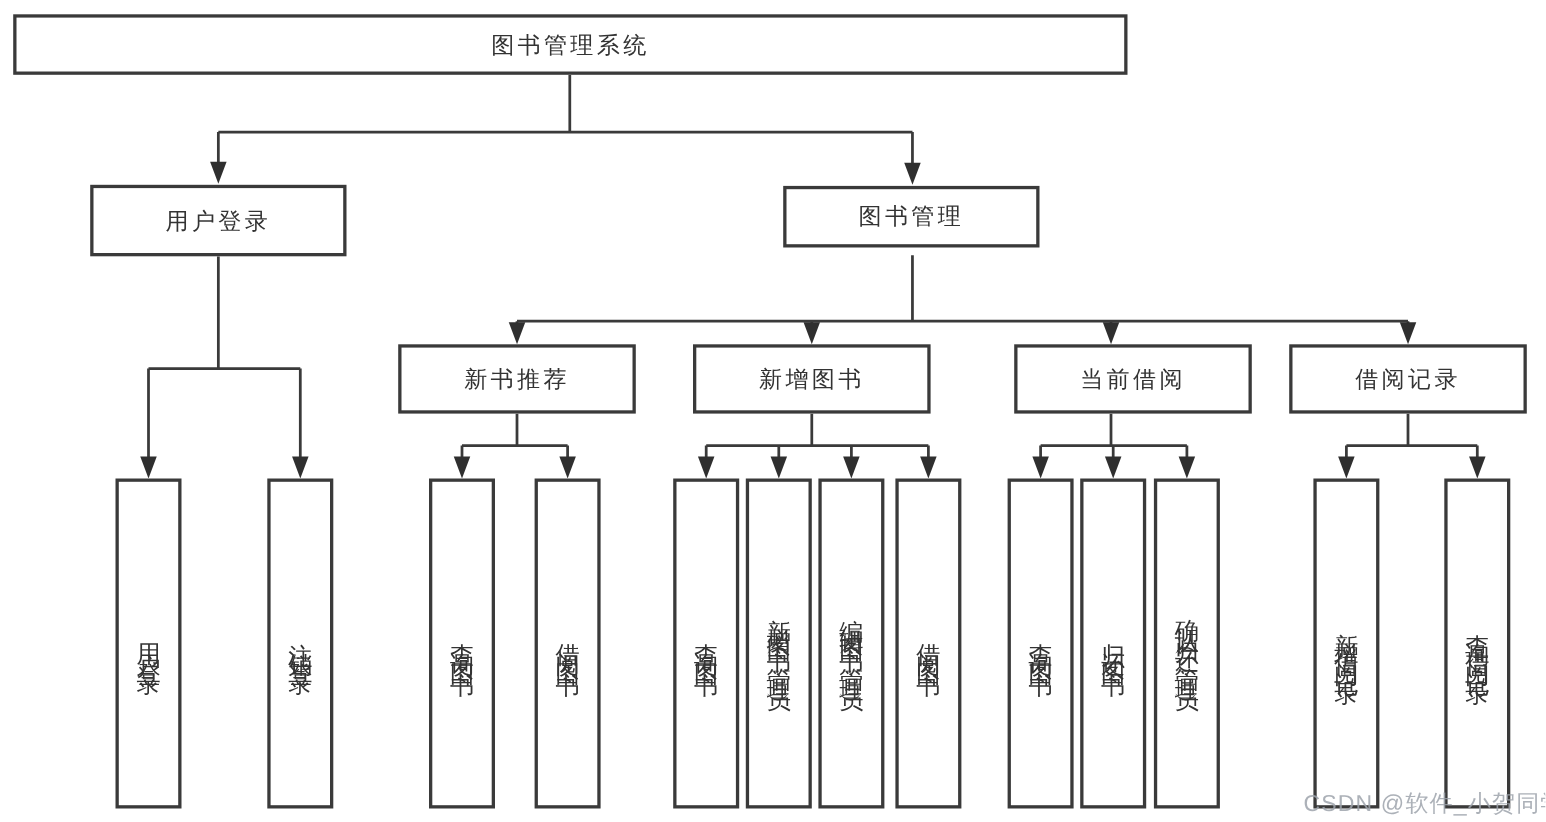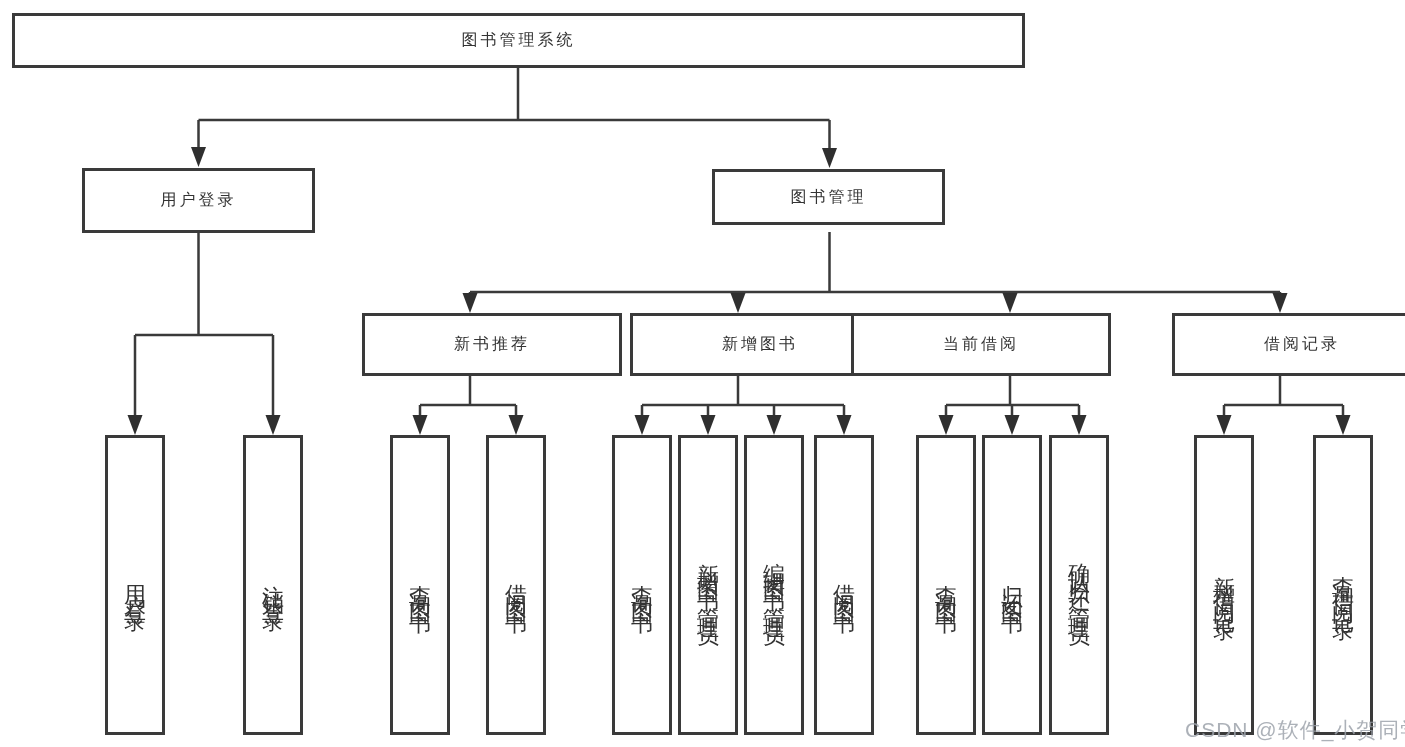--- a/index.html
+++ b/index.html
@@ -9,27 +9,27 @@
     font-family:"Liberation Sans", sans-serif;
     color:#333333;
   }
   .wires { position:absolute; left:0; top:0; width:1405px; height:747px; }
   .box {
     position:absolute; box-sizing:border-box;
     border:3px solid #3a3a3a; background:#ffffff;
     display:flex; align-items:center; justify-content:center;
     z-index:2;
   }
-  .hlabel { font-size:16px; letter-spacing:3px; white-space:nowrap; }
+  .hlabel { font-size:21px; letter-spacing:3px; white-space:nowrap; }
   .root  { left:12px;  top:13px;  width:1013px; height:55px; }
   .b-user{ left:82px;  top:168px; width:233px;  height:65px; }
   .b-mgmt{ left:712px; top:169px; width:233px;  height:56px; }
-  .mid   { top:313px;  width:260px; height:63px; }
+  .mid   { top:313px;  width:216px; height:63px; }
   .m-rec { left:362px; }  .m-bor { left:630px; }
-  .m-cur { left:851px;align-items:center; }  .m-log { left:1172px; }
+  .m-cur { left:922px;align-items:center; }  .m-log { left:1172px; }
   .leaf  { top:435px; width:60px; height:300px; }
   .vtext {
     writing-mode:vertical-rl; text-orientation:mixed;
     font-size:22px; letter-spacing:9px; line-height:1;
     white-space:nowrap;
   }
   .l1 { left:105px; }  .l2 { left:243px; }
   .l3 { left:390px; }  .l4 { left:486px; }
   .l5 { left:612px; }  .l6 { left:678px; }
   .l7 { left:744px; }  .l8 { left:814px; }

